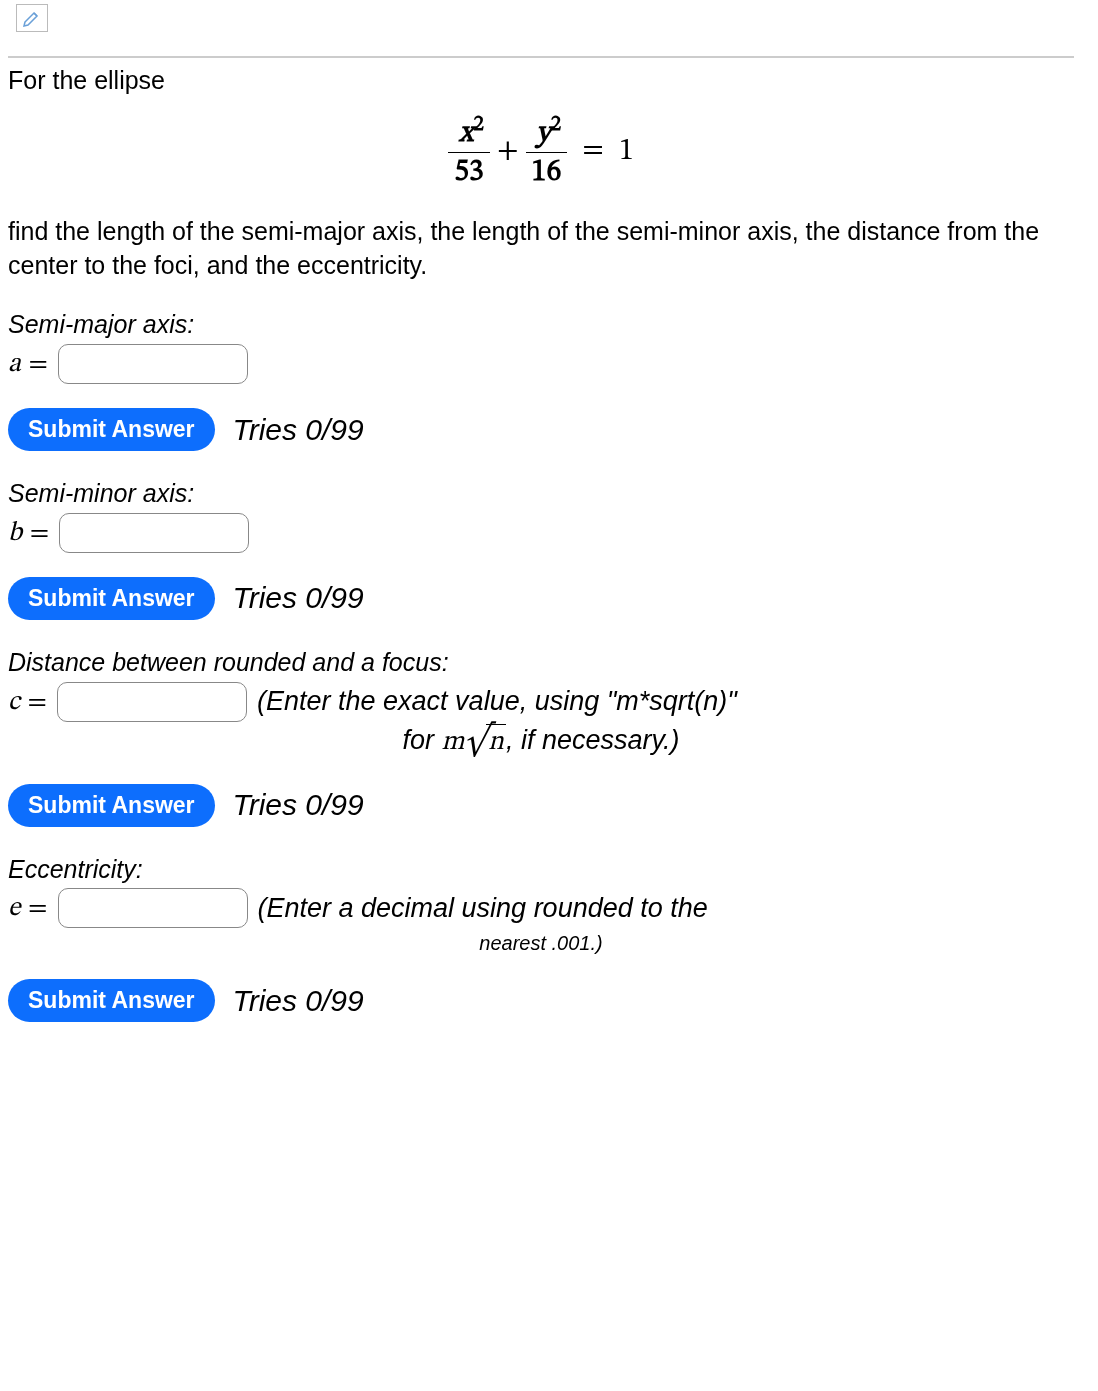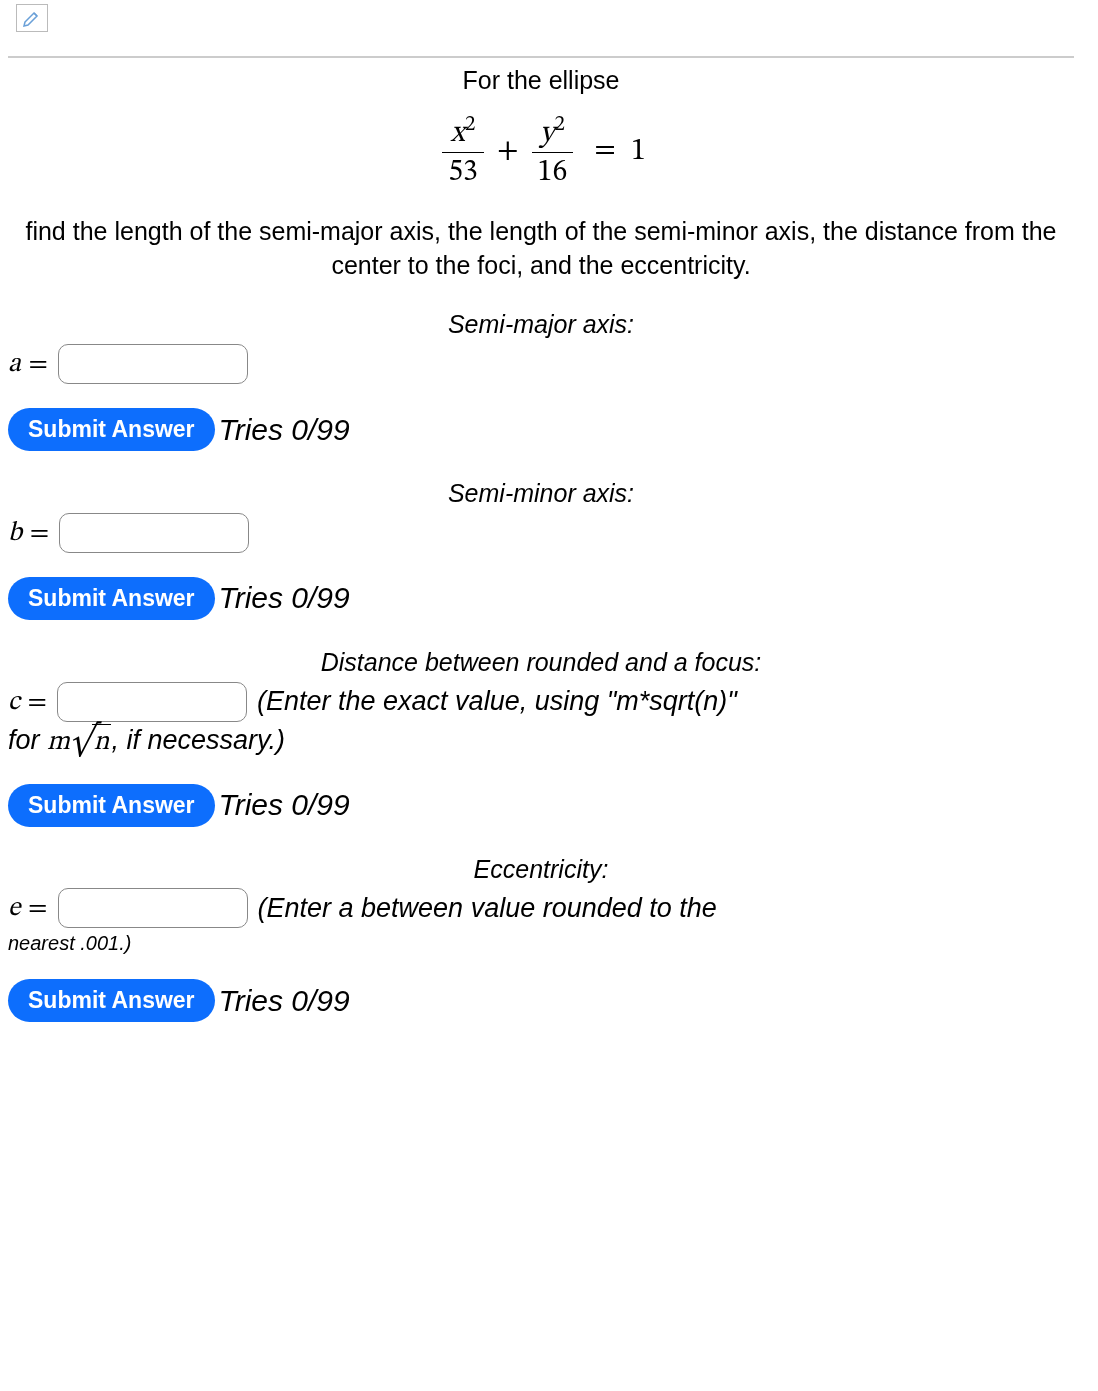--- a/index.html
+++ b/index.html
@@ -20,54 +20,55 @@
     width: 30px;
     height: 26px;
     border: 1px solid #bbb;
     display: inline-flex;
     align-items: center;
     justify-content: center;
     margin: 0 0 0 8px;
     position: relative;
     top: -4px;
   }
-  .prose { line-height: 1.35; text-align: center; }
+  .prose { line-height: 1.35; }
   .equation {
     font-family: "Cambria Math", "STIX Two Math", "Times New Roman", serif;
     font-size: 30px;
     text-align: center;
     margin: 14px 0 24px 0;
   }
   .frac {
     display: inline-block;
-    text-align: center;
+    text-align: right;
     vertical-align: middle;
-    margin: 0 6px;
+    margin: 0 0;
+    font-weight: bold;
   }
   .frac .num { display:block; padding: 0 6px; }
   .frac .den { display:block; border-top: 1.5px solid #000; padding: 0 6px; }
   .mathvar { font-family: "Cambria Math","STIX Two Math","Times New Roman",serif; font-style: italic; }
   .matheq  { font-family: "Cambria Math","STIX Two Math","Times New Roman",serif; }
   sup { font-size: 0.7em; }
   .section-label { margin-top: 26px; margin-bottom: 2px; font-style: italic; }
   .input-line { display:flex; align-items:center; gap:10px; flex-wrap: wrap; font-size:27px; }
   input[type="text"]{
     width: 190px; height: 40px; font-size: 22px;
     border: 1.5px solid #888; border-radius: 10px;
     padding: 0 8px; box-sizing: border-box;
   }
-  .submit-row { margin: 24px 0 8px 0; display:flex; align-items:center; gap:4px; }
+  .submit-row { margin: 24px 0 8px 0; display:flex; align-items:center; gap:18px; }
   .btn {
     background: #0d6efd; color:#fff; border:none;
     font-size: 23px; font-weight:700;
     padding: 8px 20px; border-radius: 22px;
     cursor:pointer;
   }
   .tries { font-size: 30px; font-style: italic; }
-  .hint { font-style: italic; font-family: Verdana, Geneva, sans-serif; }
+  .hint { font-style: italic; font-family: Verdana, Geneva, sans-serif; text-align: center; }
   .sqrt-sym {
     font-family: "Cambria Math","STIX Two Math","Times New Roman",serif;
     font-size: 30px; position: relative;
   }
   .sqrt-over {
     display:inline-block; border-top:1.5px solid #000; padding: 0 2px; margin-left:-2px;
     font-family: "Cambria Math","STIX Two Math","Times New Roman",serif;
   }
 </style>
 </head>
@@ -140,21 +141,21 @@
   <button class="btn">Submit Answer</button>
   <span class="tries">Tries 0/99</span>
 </div>
 
 
 <div class="section-label prose">Eccentricity:</div>
 <div class="input-line">
   <span><span class="mathvar">e</span>
   <span class="matheq">=</span></span>
   <input type="text" style="">
-  <span class="hint">(Enter a between value rounded to the</span>
+  <span class="hint">(Enter a decimal using rounded to the</span>
 </div>
 <div class="hint" style="font-size:20px; margin-top:4px;">nearest .001.)</div>
 <div class="submit-row">
   <button class="btn">Submit Answer</button>
   <span class="tries">Tries 0/99</span>
 </div>
 
 
 
 

